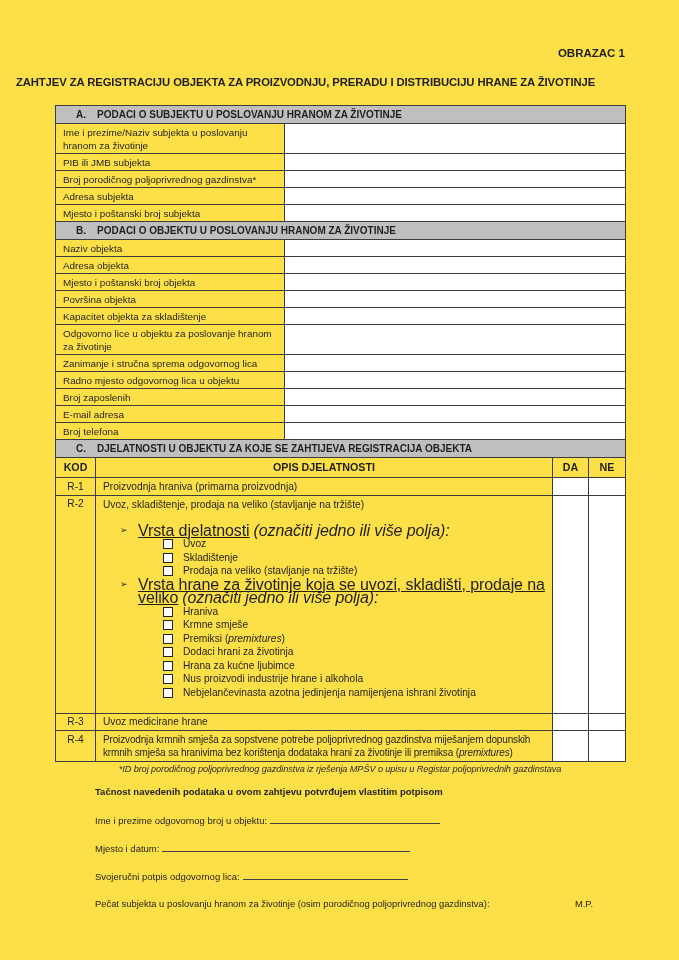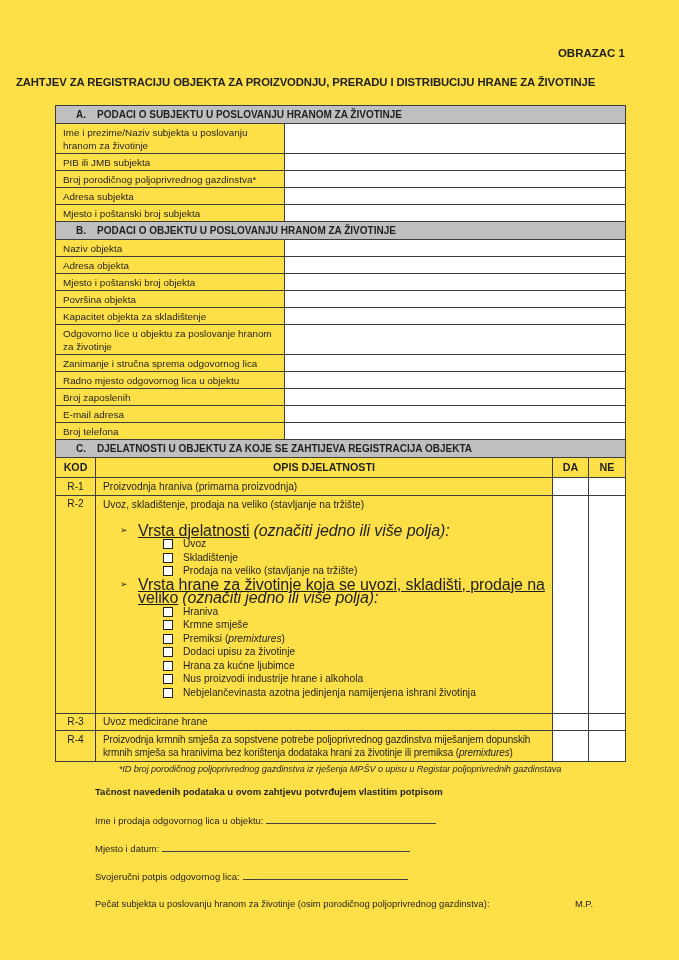--- a/index.html
+++ b/index.html
@@ -237,21 +237,21 @@
           <div class="opt-row">
             <span class="cbx"></span>
             <span class="opt-text">Krmne smješe</span>
           </div>
           <div class="opt-row">
             <span class="cbx"></span>
             <span class="opt-text"><span>Premiksi (</span><i>premixtures</i><span>)</span></span>
           </div>
           <div class="opt-row">
             <span class="cbx"></span>
-            <span class="opt-text">Dodaci upisu za životinje</span>
+            <span class="opt-text">Dodaci hrani za životinja</span>
           </div>
           <div class="opt-row">
             <span class="cbx"></span>
             <span class="opt-text">Hrana za kućne ljubimce</span>
           </div>
           <div class="opt-row">
             <span class="cbx"></span>
             <span class="opt-text">Nus proizvodi industrije hrane i alkohola</span>
           </div>
           <div class="opt-row">
@@ -280,21 +280,21 @@
     </tbody>
       </table>
 
     <div class="footnote">*ID broj porodičnog poljoprivrednog gazdinstva iz rješenja MPŠV o upisu u Registar poljoprivrednih gazdinstava</div>
   </div>
 
   <div class="declaration">
     <p class="decl-line decl-statement">Tačnost navedenih podataka u ovom zahtjevu potvrđujem vlastitim potpisom</p>
 
     <p class="decl-line">
-      <span>Ime i prodaja odgovornog lica u objektu:</span><span class="fill-line fl-name"></span>
+      <span>Ime i prezime odgovornog broj u objektu:</span><span class="fill-line fl-name"></span>
     </p>
 
     <p class="decl-line">
       <span>Mjesto i datum:</span><span class="fill-line fl-place"></span>
     </p>
 
     <p class="decl-line">
       <span>Svojeručni potpis odgovornog lica:</span><span class="fill-line fl-sign"></span>
     </p>
 

